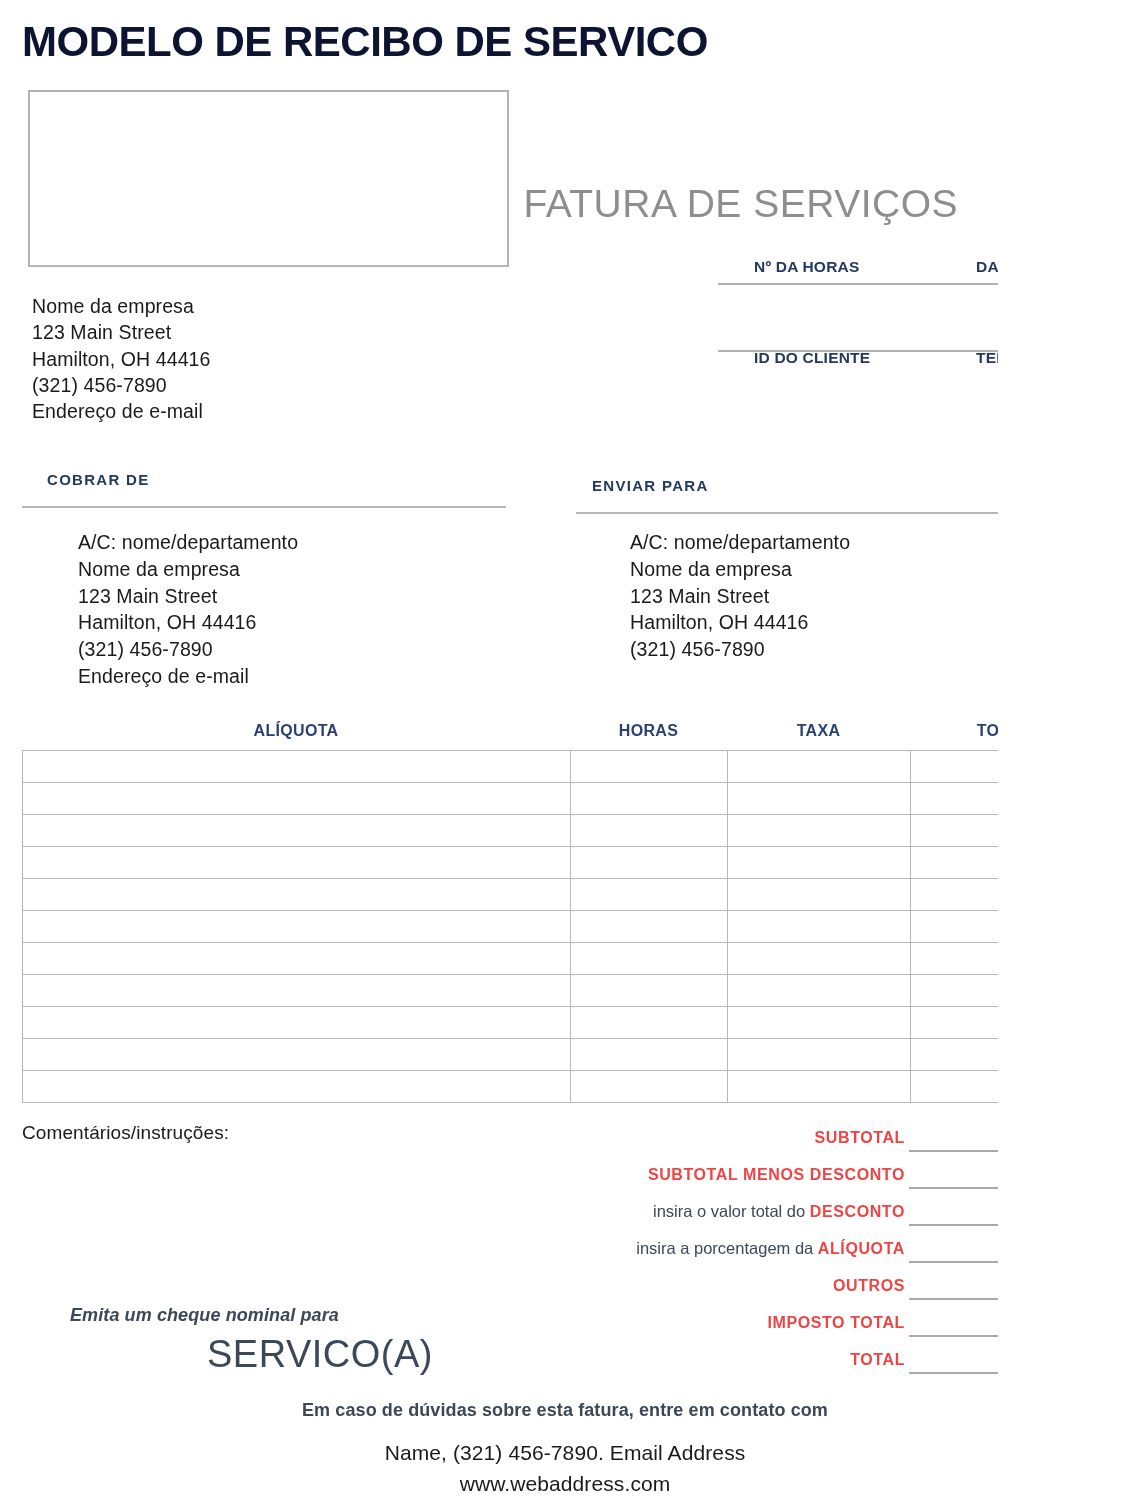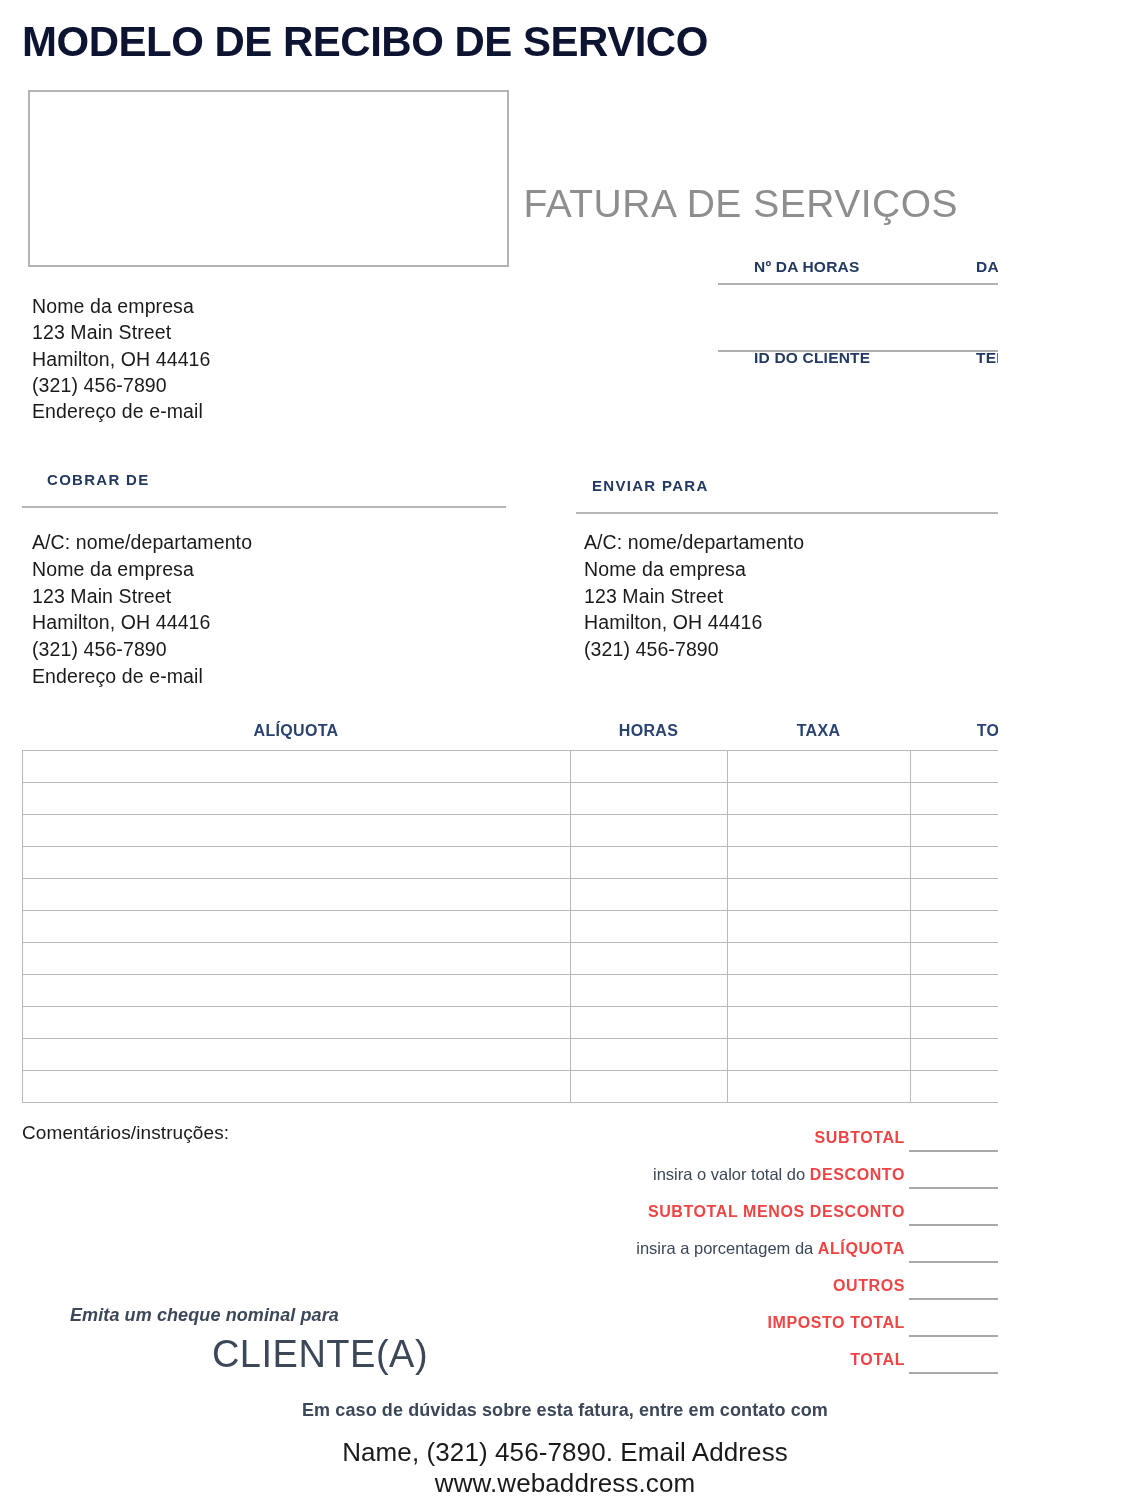--- a/index.html
+++ b/index.html
@@ -120,21 +120,21 @@
   .addr-rule.right { left: 576px; top: 512px; width: 521px; }
   .addr-block {
     position: absolute;
     font-size: 19.5px;
     line-height: 26.8px;
     color: #1a1a1a;
     letter-spacing: 0.1px;
   }
   .addr-block.left  { left: 32px;  top: 529px; }
   .addr-block.right { left: 584px; top: 529px; }
-  .addr-block div { white-space: nowrap; }
+  .addr-block div { white-space: nowrap; margin-left: 46px; }
 
   
   .th-row {
     position: absolute;
     left: 22px;
     top: 722px;
     width: 1075px;
     height: 24px;
   }
   .th {
@@ -257,21 +257,21 @@
     font-weight: bold;
     color: #3c4758;
     letter-spacing: 0.1px;
   }
   .footer-contact {
     position: absolute;
     left: 0;
     top: 1437px;
     width: 1130px;
     text-align: center;
-    font-size: 26px;
+    font-size: 21px;
     line-height: 31px;
     color: #1a1a1a;
     letter-spacing: 0.1px;
   }
 </style>
 </head>
 <body>
 
 <div class="page">
 
@@ -407,47 +407,47 @@
   </table>
 
   <div class="comments-label">Comentários/instruções:</div>
 
   <div class="totals" id="totals-container">
       <div class="tot-row">
         <div class="tot-label"><span class="strong">SUBTOTAL</span></div>
         <div class="tot-line"></div>
       </div>
       <div class="tot-row">
+        <div class="tot-label"><span class="strong">SUBTOTAL MENOS DESCONTO</span></div>
+        <div class="tot-line"></div>
+      </div>
+      <div class="tot-row">
         <div class="tot-label"><span class="soft">insira o valor total do </span><span class="strong">DESCONTO</span></div>
         <div class="tot-line"></div>
       </div>
       <div class="tot-row">
-        <div class="tot-label"><span class="strong">SUBTOTAL MENOS DESCONTO</span></div>
-        <div class="tot-line"></div>
-      </div>
-      <div class="tot-row">
         <div class="tot-label"><span class="soft">insira a porcentagem da </span><span class="strong">ALÍQUOTA</span></div>
         <div class="tot-line"></div>
       </div>
       <div class="tot-row">
         <div class="tot-label"><span class="strong">OUTROS</span></div>
         <div class="tot-line"></div>
       </div>
       <div class="tot-row">
         <div class="tot-label"><span class="strong">IMPOSTO TOTAL</span></div>
         <div class="tot-line"></div>
       </div>
       <div class="tot-row">
         <div class="tot-label"><span class="strong">TOTAL</span></div>
         <div class="tot-line"></div>
       </div>
     </div>
 
   <div class="check-note">Emita um cheque nominal para</div>
-  <div class="thanks">CLIENTE(A)</div>
+  <div class="thanks">SERVICO(A)</div>
 
   <div class="footer-question">Em caso de dúvidas sobre esta fatura, entre em contato com</div>
   <div class="footer-contact">
     <div>Name, (321) 456-7890. Email Address</div>
     <div>www.webaddress.com</div>
   </div>
 
 </div>
 
 </body></html>

